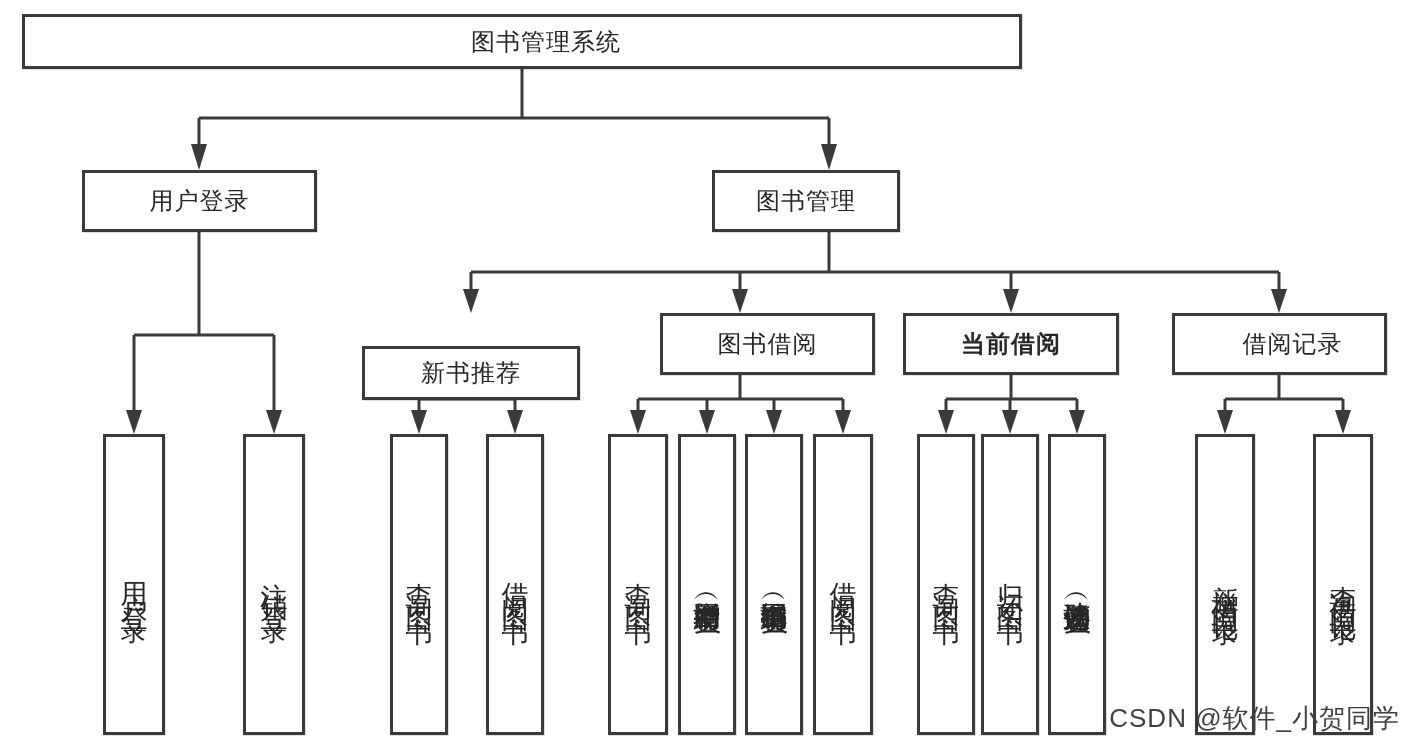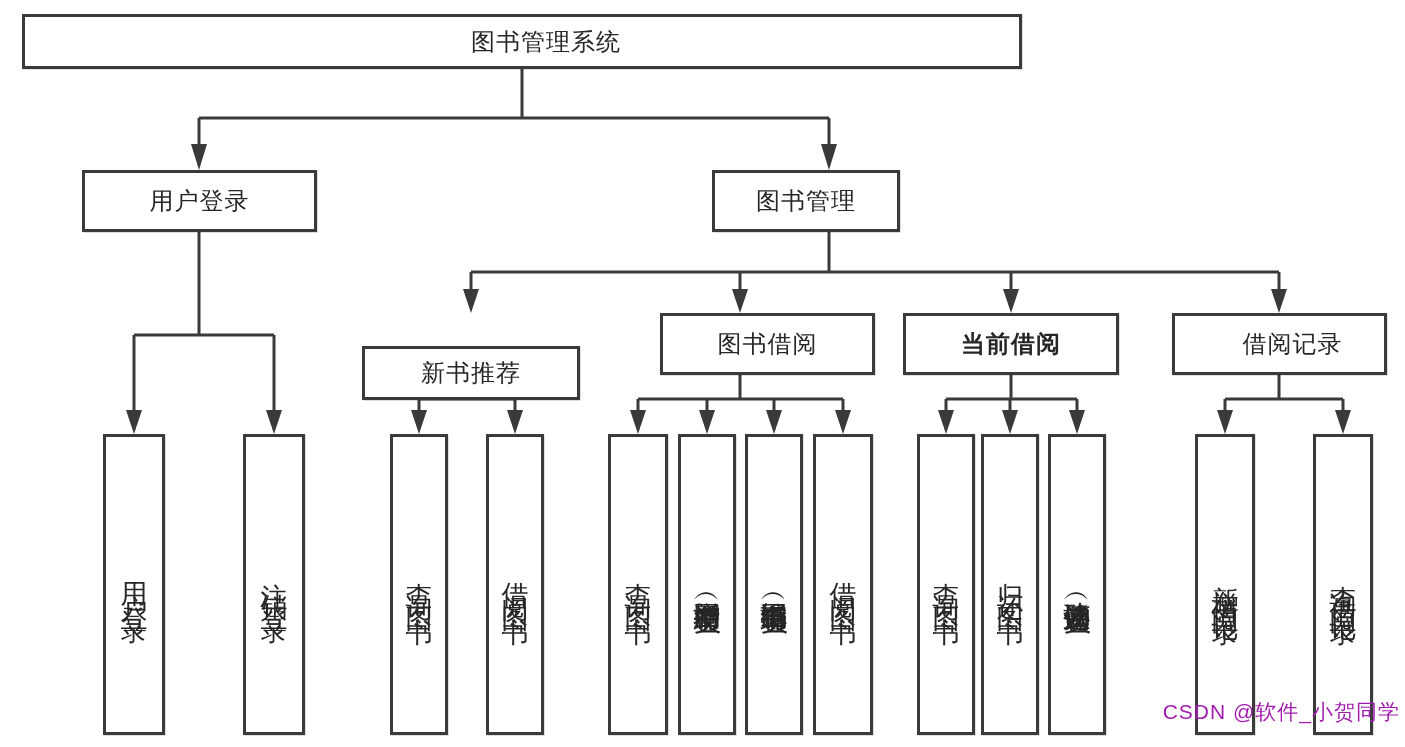--- a/index.html
+++ b/index.html
@@ -39,23 +39,23 @@
     writing-mode: vertical-rl;
     font-size: 27px;
     text-align: center;
   }
   .ls-wide  { letter-spacing: 12px; }
   .ls-med   { letter-spacing: 7px; }
   .ls-tight { letter-spacing: 1px; }
   .watermark {
     position: absolute;
     right: 5px;
-    bottom: 21px;
-    font-size: 21px;
-    color: #a21caf;
+    bottom: 11px;
+    font-size: 26px;
+    color: #404040;
     letter-spacing: 1px;
     z-index: 5;
     white-space: nowrap;
   }
 </style>
 </head>
 <body>
 
 <div class="canvas">
 

